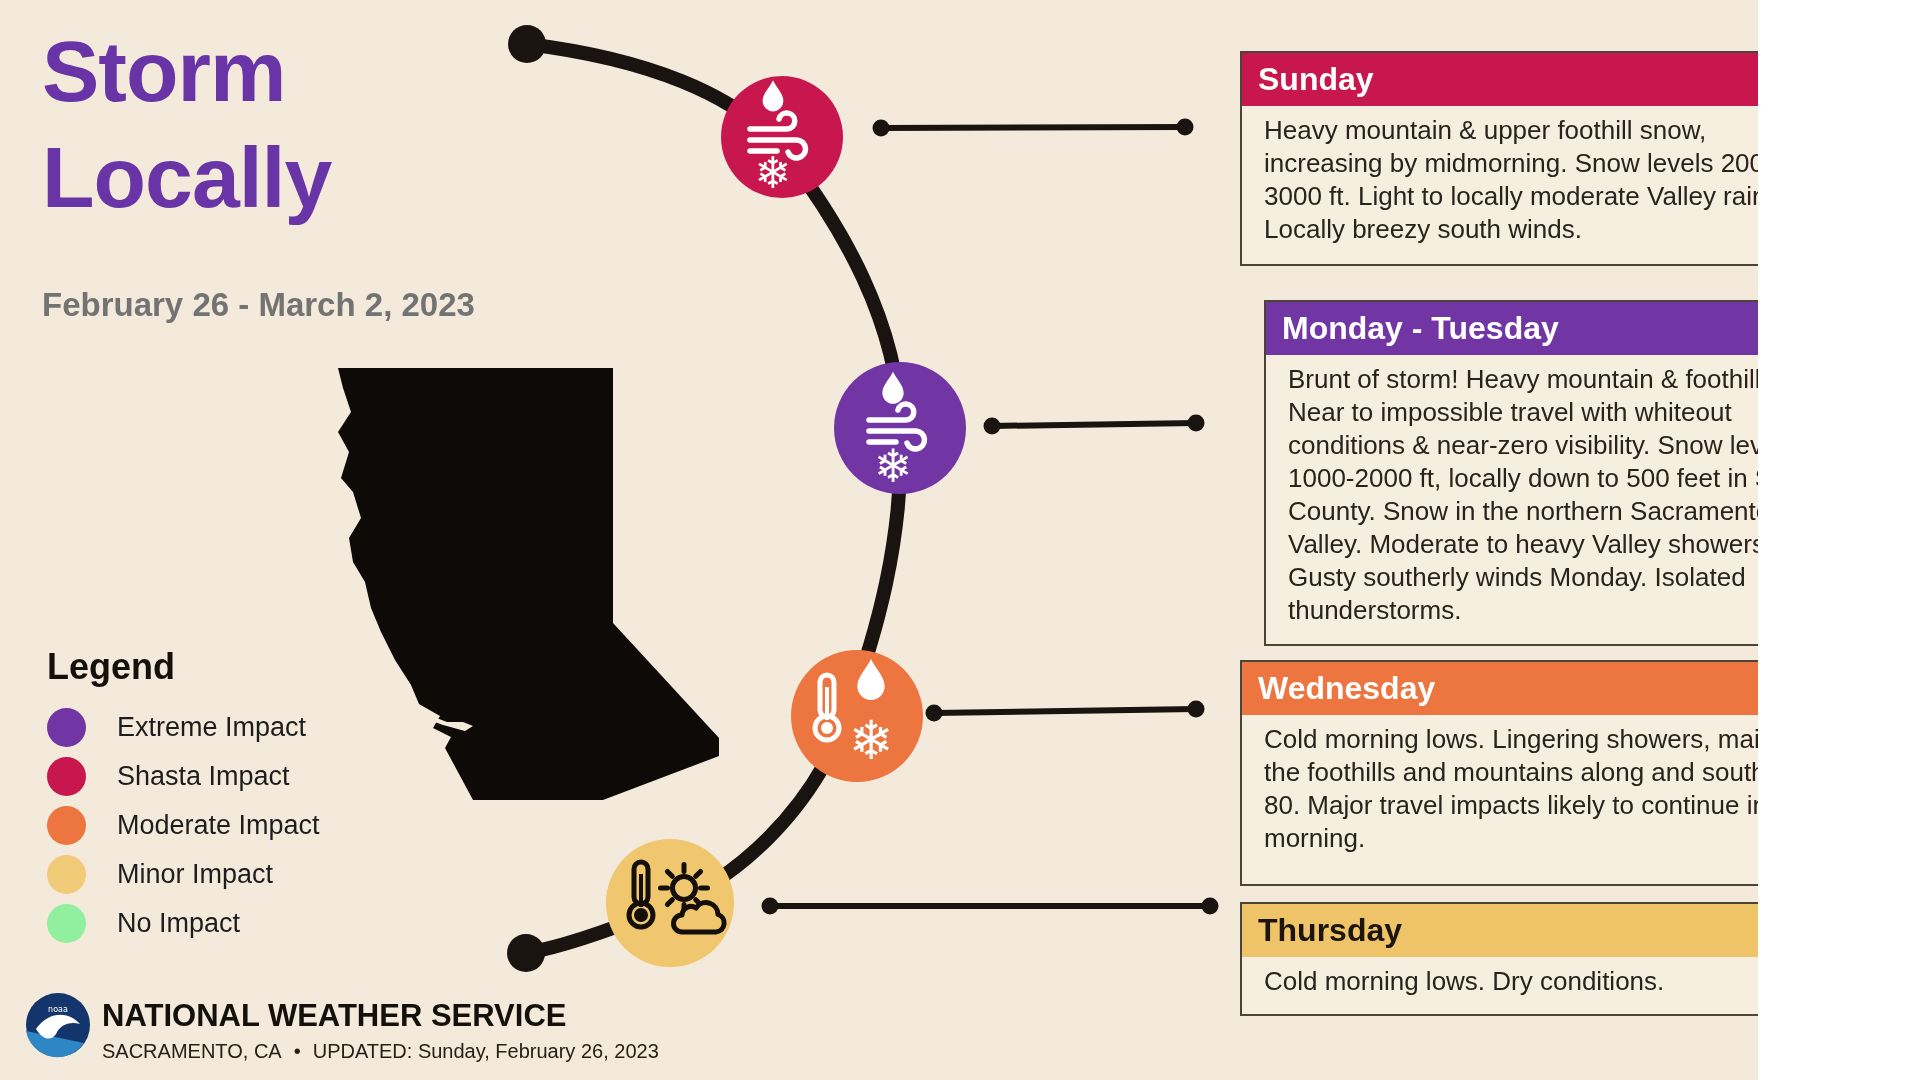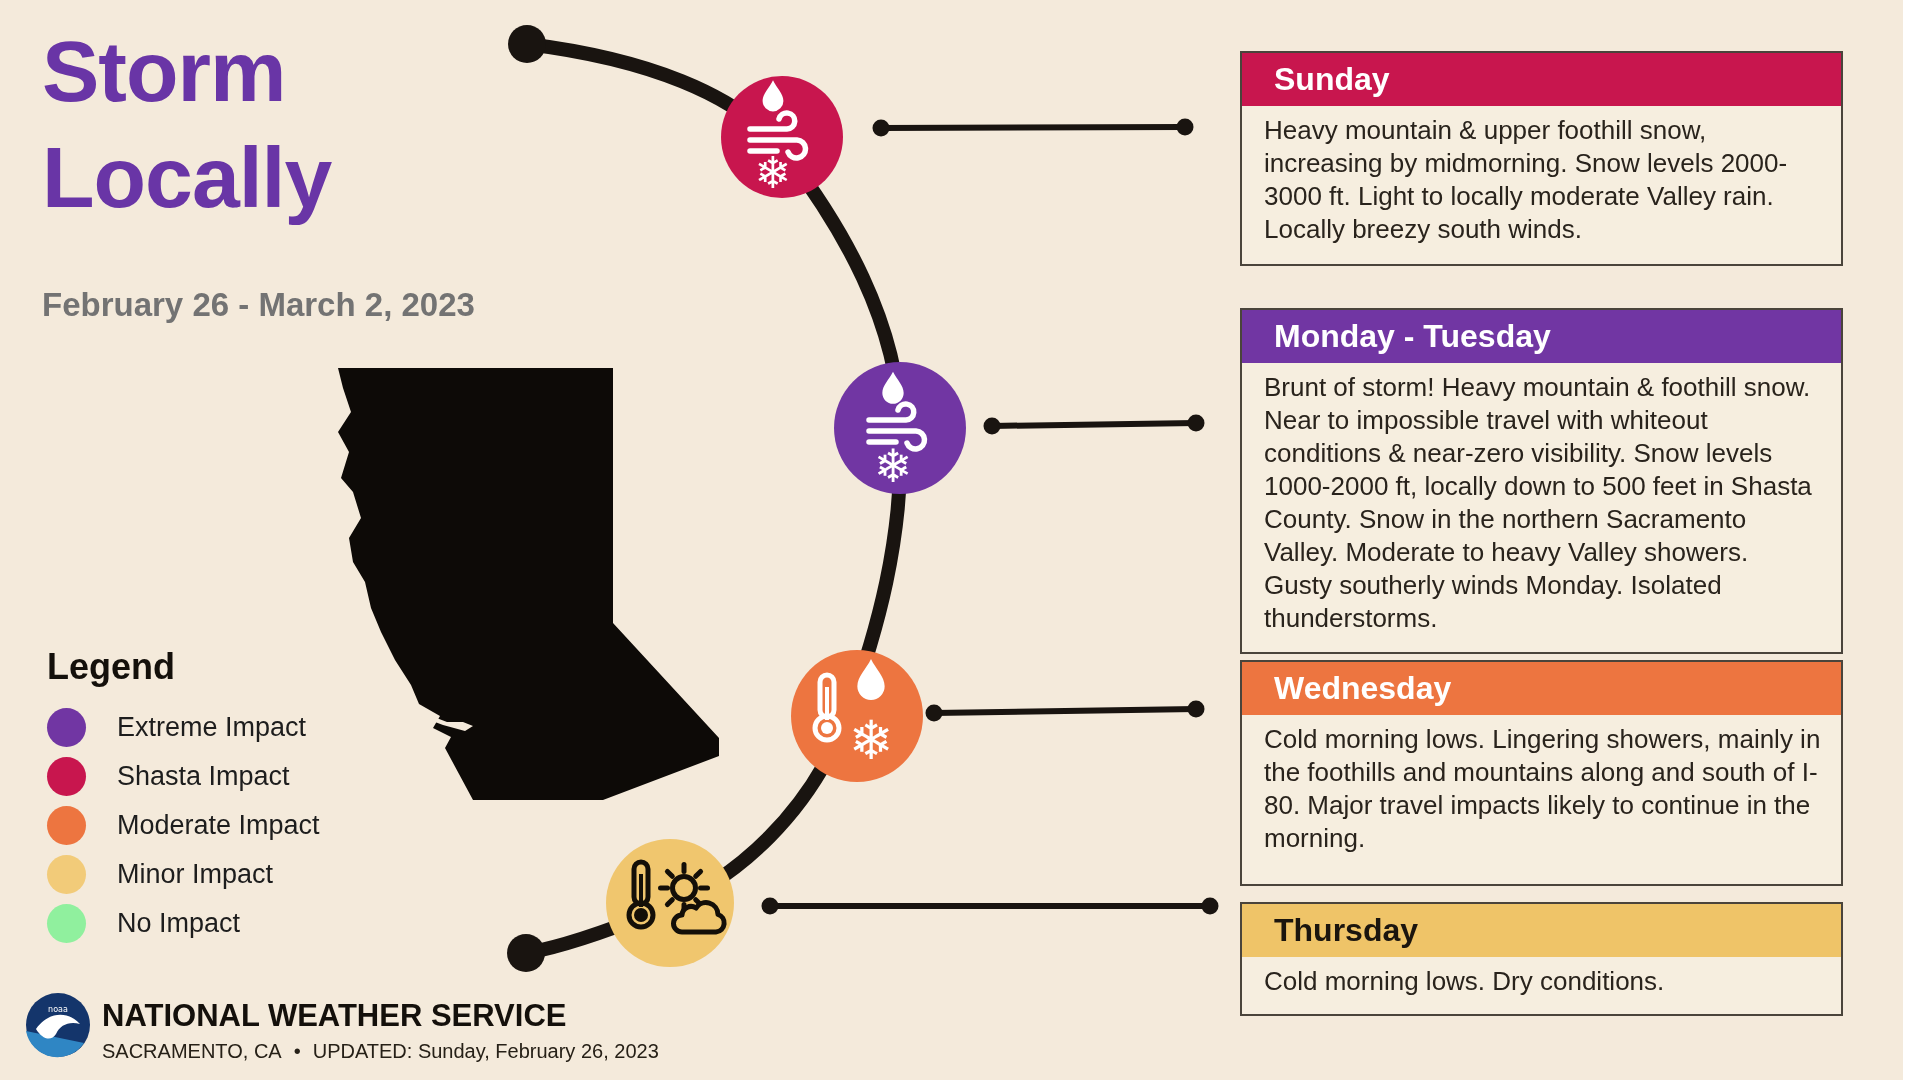--- a/index.html
+++ b/index.html
@@ -1,19 +1,19 @@
 <!DOCTYPE html>
 <html><head>
 <meta charset="utf-8">
 <style>
   html,body { margin:0; padding:0; }
   body { font-family: "Liberation Sans", sans-serif; }
   #canvas {
     position: relative;
-    width: 1903px;
+    width: 1758px;
     height: 1080px;
     overflow: hidden;
     text-decoration: underline;
   }
   .abs { position:absolute; }
 
   
   #title-block { left:42px; top:18px; }
   .title-line {
     font-size: 86px;
@@ -38,31 +38,31 @@
     position:absolute;
     left:1240px; width:603px;
     border:2px solid #4a443b;
     box-sizing:border-box;
     background:#f6eedf;
     overflow:hidden;
   }
   .card-header {
     height:53px;
     display:flex; align-items:center;
-    padding:0 32px;
+    padding:0 16px;
     font-size:32px; font-weight:700;
     box-sizing:border-box;
   }
   .card-body {
     padding:8px 18px 10px 22px;
     font-size:26px; line-height:33px;
     color:#29231c;
   }
   #card-sunday    { top:51px;  height:215px; }
-  #card-montue    { top:308px; height:346px; }
+  #card-montue    { top:300px; height:346px;margin-left:24px; }
   #card-wednesday { top:660px; height:226px; }
   #card-thursday  { top:902px; height:114px; }
 
   
   #footer-logo { left:24px; top:991px; }
   #footer-text { left:102px; top:998px; }
   #nws-wordmark { font-size:31px; font-weight:700; color:#14100b; letter-spacing:0px; }
   #footer-subline { margin-top:6px; font-size:20px; color:#262017; display:flex; gap:12px; align-items:center;justify-content:space-between; }
 
   svg text { font-family:"DejaVu Sans", sans-serif; }

